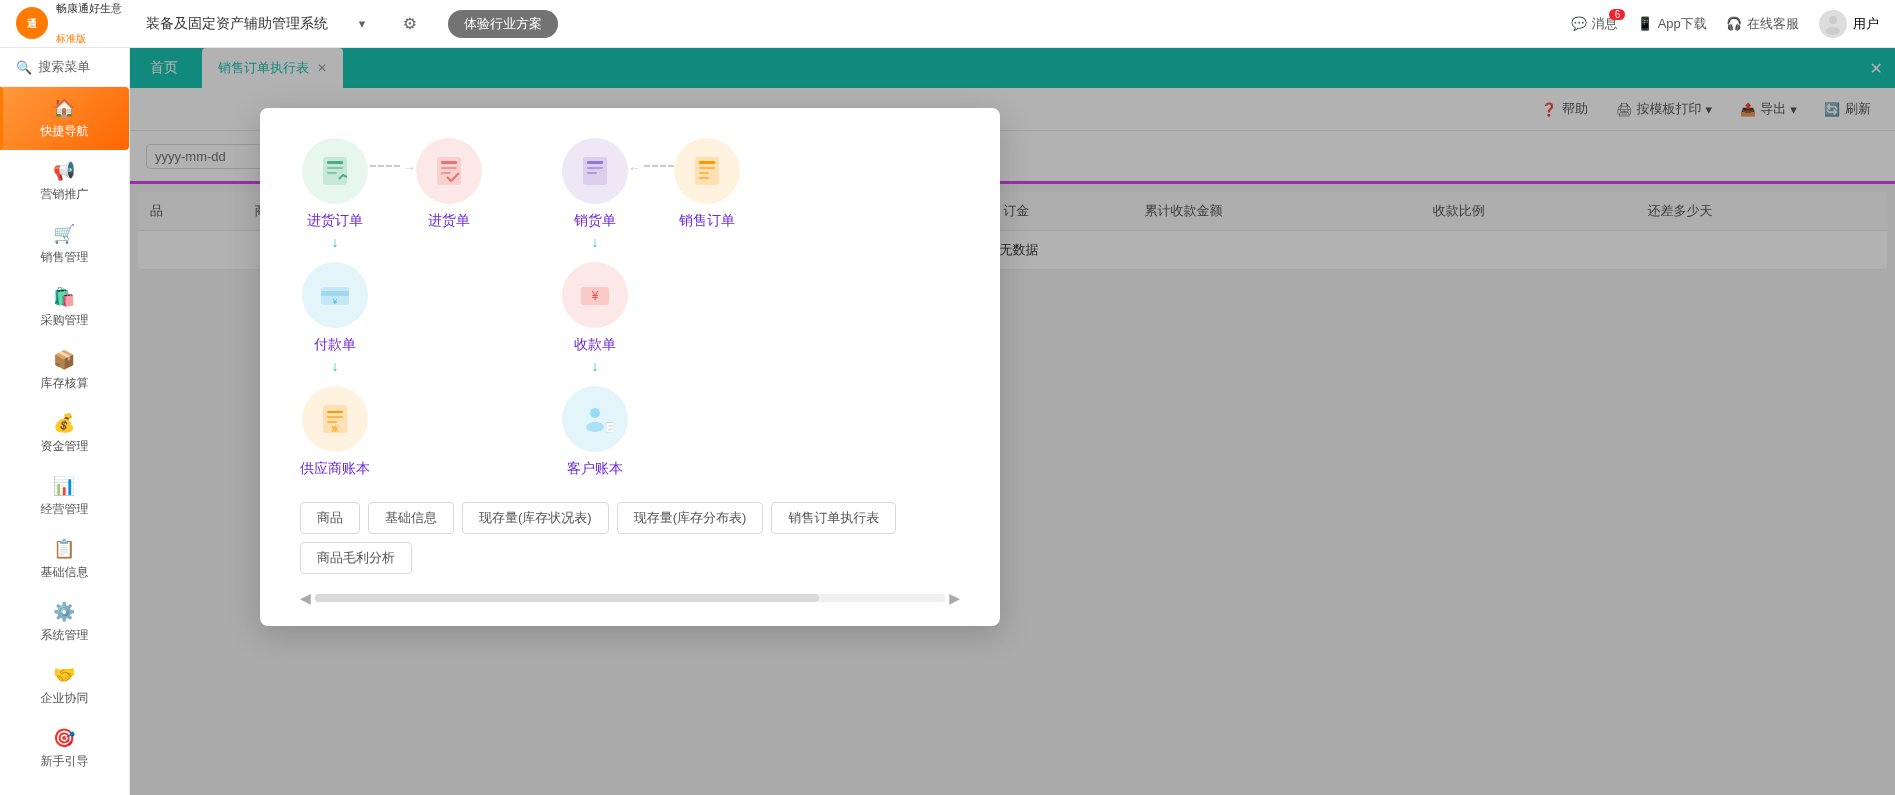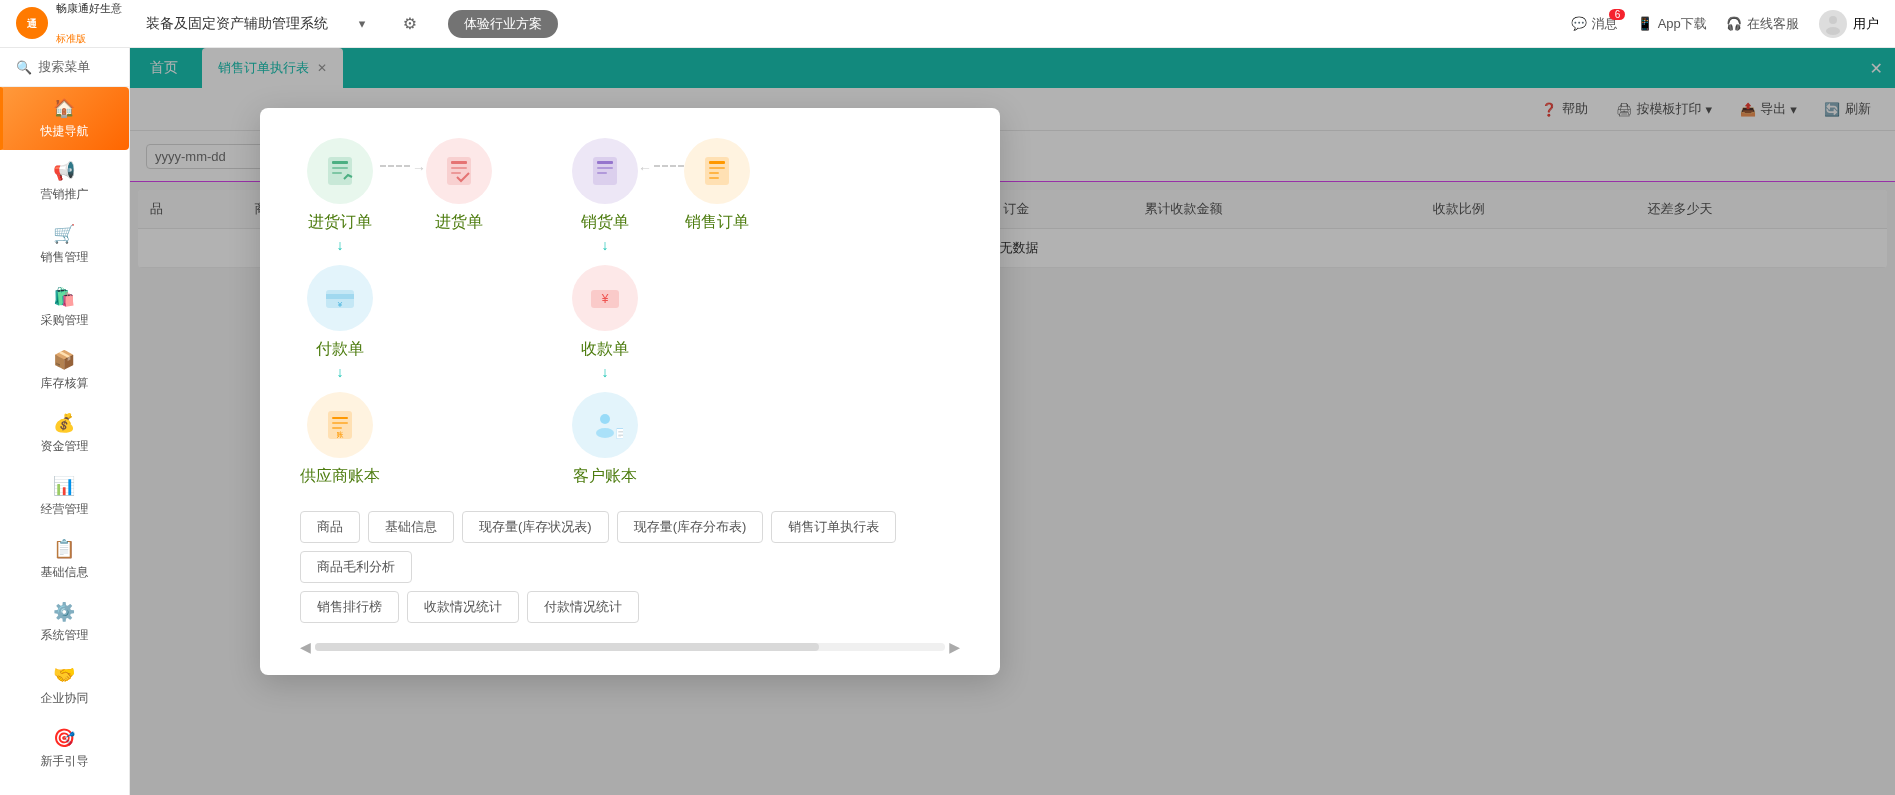--- a/index.html
+++ b/index.html
@@ -247,21 +247,21 @@
     }
 
     
     .filter-area {
       background: white;
       padding: 10px 16px;
       display: flex;
       align-items: center;
       gap: 12px;
       flex-wrap: wrap;
-      border-bottom: 1px solid #d946ef;
+      border-bottom: 3px solid #d946ef;
     }
     .filter-item {
       display: flex;
       align-items: center;
       gap: 6px;
     }
     .filter-select {
       border: 1px solid #d9d9d9;
       border-radius: 4px;
       padding: 4px 8px;
@@ -380,22 +380,22 @@
     .flow-circle {
       width: 66px;
       height: 66px;
       border-radius: 50%;
       display: flex;
       align-items: center;
       justify-content: center;
       font-size: 26px;
     }
     .flow-label {
-      font-size: 16px;
-      color: #4d7c0f;
+      font-size: 14px;
+      color: #6d28d9;
     }
     .flow-arrow-down {
       color: #1bc4b4;
       font-size: 14px;
       margin: 4px 0;
       text-align: center;
     }
     .dash { width: 6px; height: 2px; background: #ccc; }
 
     
@@ -774,25 +774,20 @@
 
       <div>
         <div class="common-btns">
           <button class="common-btn">商品</button>
           <button class="common-btn">基础信息</button>
           <button class="common-btn">现存量(库存状况表)</button>
           <button class="common-btn">现存量(库存分布表)</button>
           <button class="common-btn">销售订单执行表</button>
           <button class="common-btn">商品毛利分析</button>
         </div>
-        <div class="common-btns">
-          <button class="common-btn">销售排行榜</button>
-          <button class="common-btn">收款情况统计</button>
-          <button class="common-btn">付款情况统计</button>
-        </div>
       </div>
 
       <div class="modal-scroll">
         <span class="scroll-arrow">◀</span>
         <div class="scroll-track">
           <div class="scroll-thumb"></div>
         </div>
         <span class="scroll-arrow">▶</span>
       </div>
 

